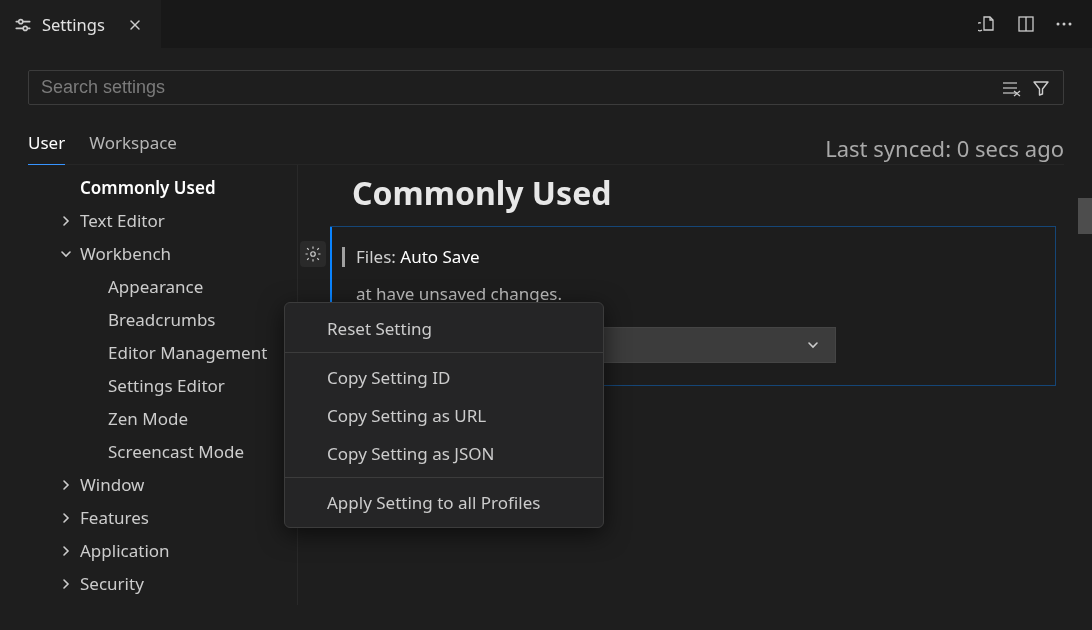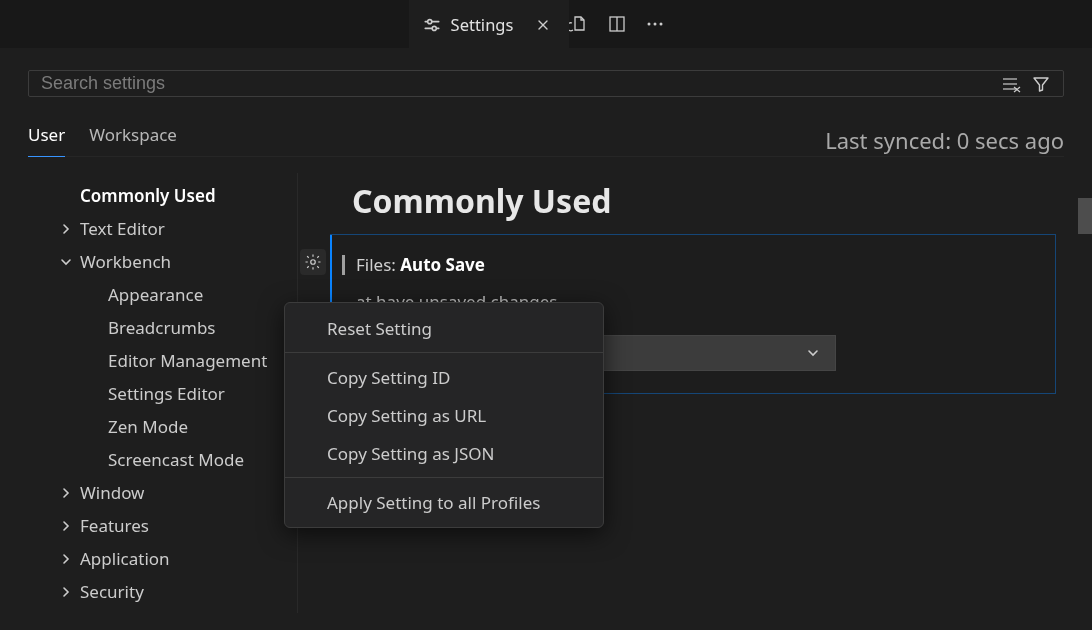--- a/index.html
+++ b/index.html
@@ -9,21 +9,21 @@
     font-family: "Segoe UI", -apple-system, system-ui, sans-serif;
     color: #cccccc;
     overflow: hidden;
   }
 
   
   .titlebar {
     height: 48px;
     display: flex;
     align-items: center;
-    justify-content: center;
+    justify-content: space-between;
     background: #181818;
   }
   .tab {
     height: 48px;
     display: flex;
     align-items: center;
     gap: 10px;
     padding: 0 18px 0 14px;
     background: #1e1e1e;
     border-top: 1px solid #1e1e1e;
@@ -42,21 +42,21 @@
   .icon-btn { display: inline-flex; align-items: center; justify-content: center; }
 
   
   .settings-body {
     padding: 22px 28px 0 28px;
   }
 
   
   .search {
     position: relative;
-    height: 27px;
+    height: 35px;
     border: 1px solid #3c3c3c;
     border-radius: 2px;
     background: #1e1e1e;
     display: flex;
   }
   .search input {
     flex: 1;
     height: 100%;
     background: transparent;
     border: none;
@@ -96,21 +96,20 @@
     border-bottom: 1px solid #3794ff;
   }
   .sync-status {
     color: #a9a9a9;
     font-size: 22px;
   }
 
   
   .panels {
     display: flex;
-    margin-top: 16px;
     height: calc(630px - 48px - 22px - 44px - 26px - 34px - 16px);
     position: relative;
     margin-left: -28px;
     margin-right: -28px;
   }
   .toc {
     width: 298px;
     padding-left: 40px;
     padding-top: 6px;
     font-size: 17px;
@@ -175,21 +174,21 @@
     width: 26px; height: 26px;
     display: flex; align-items: center; justify-content: center;
     background: #2a2a2a;
     border-radius: 4px;
   }
   .setting-title {
     font-size: 17px;
     color: #d0d0d0;
     margin-left: 4px;
   }
-  .setting-title .strong { color: #ffffff; font-weight: 700; }
+  .setting-title .strong { color: #ffffff; font-weight: 400; }
   .setting-desc {
     margin-top: 14px;
     font-size: 17px;
     color: #bdbdbd;
     margin-left: 4px;
   }
   .setting-select-wrap {
     margin-top: 22px;
     margin-left: 4px;
     width: 480px;

